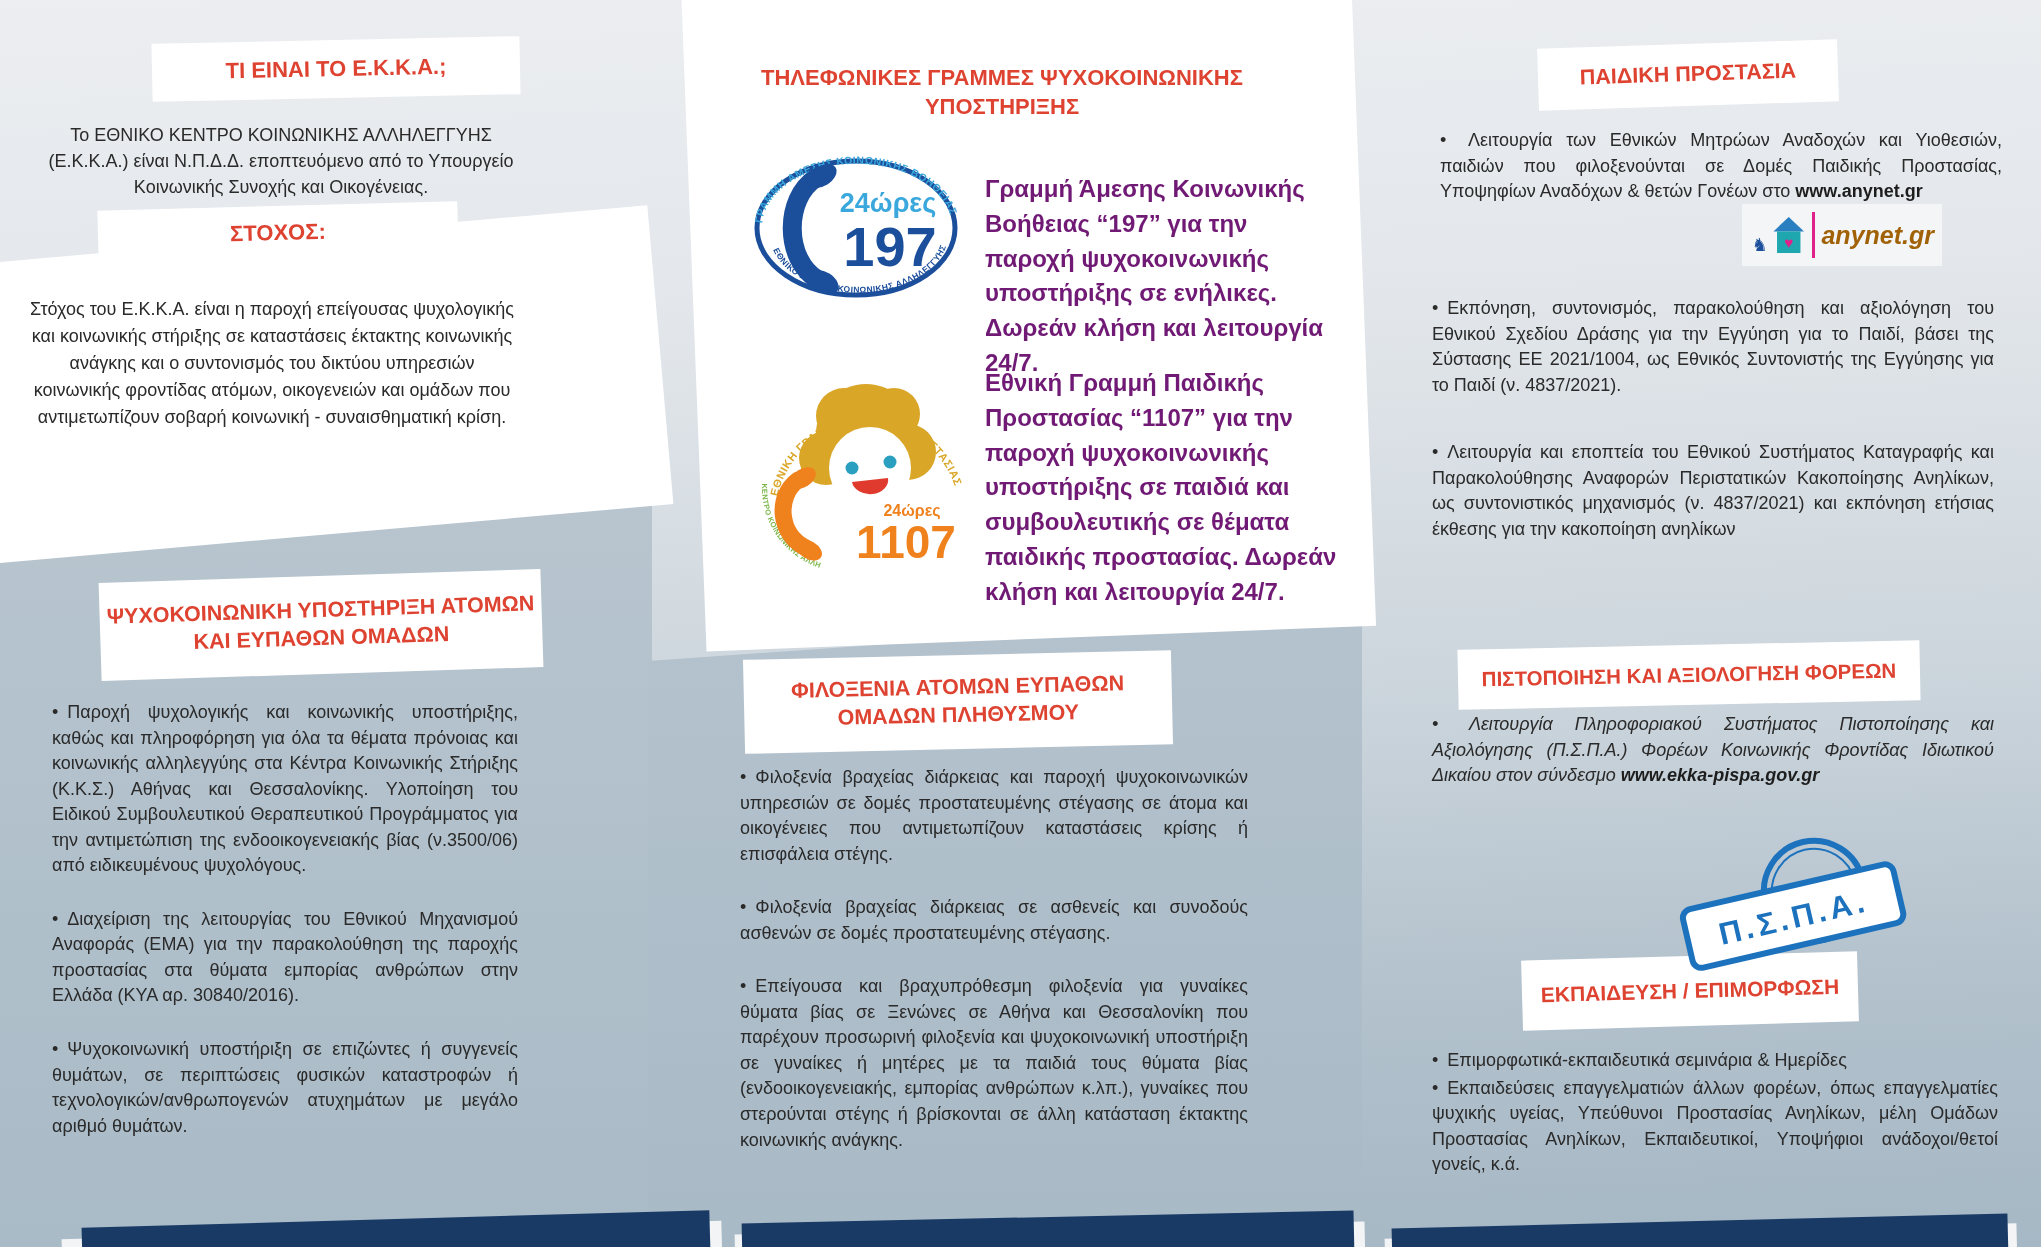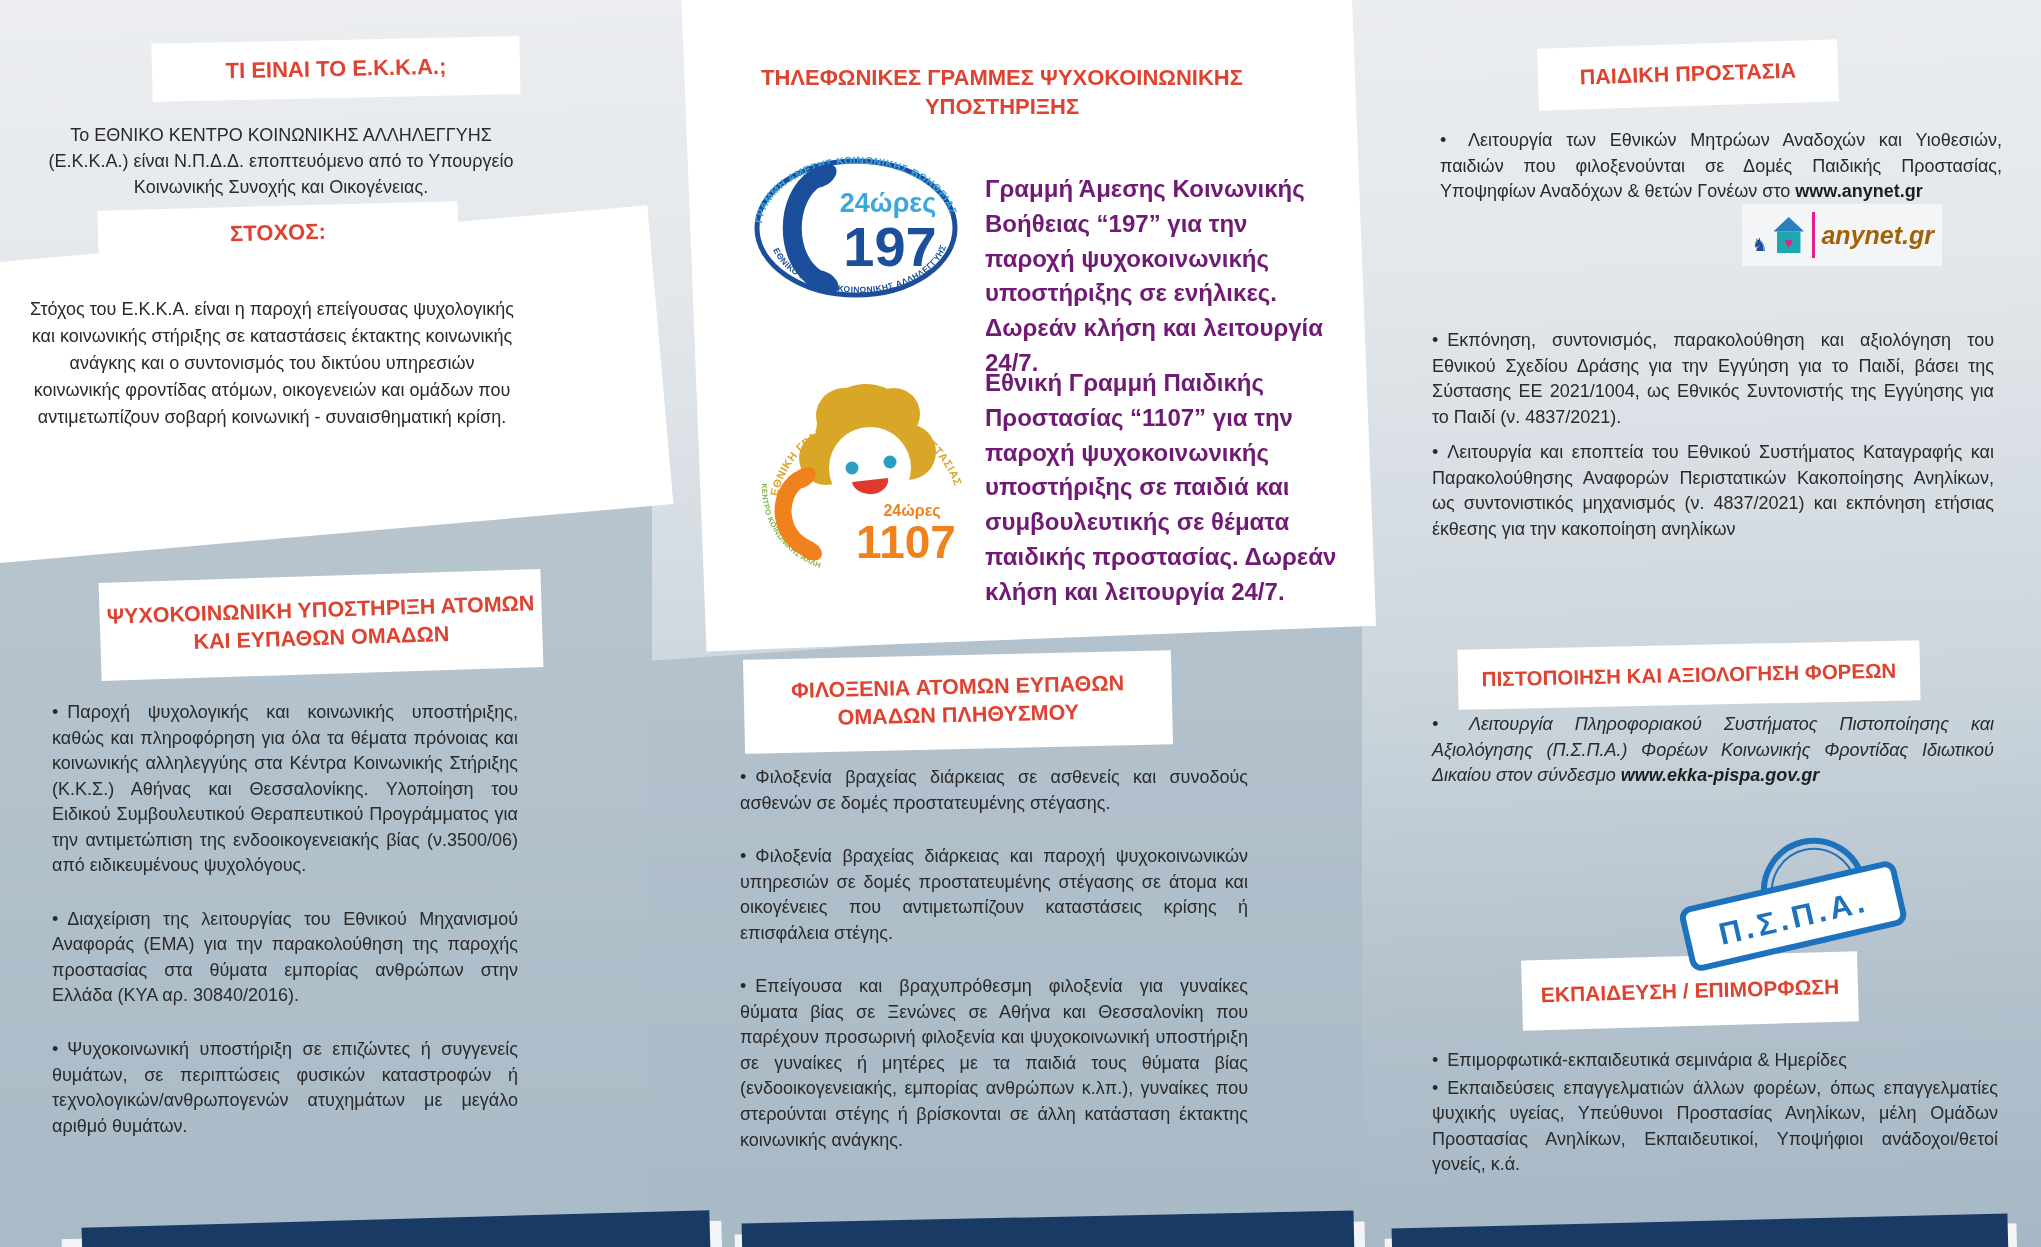--- a/index.html
+++ b/index.html
@@ -54,21 +54,21 @@
   .intro{left:42px;top:104px;width:478px;line-height:1.45;}
   .goal{left:28px;top:278px;width:488px;line-height:1.5;}
   .tc-left{left:52px;top:700px;width:466px;}
   .tc-mid{left:740px;top:765px;width:508px;}
   .bullet{margin:0 0 28px 0;}
   .bullet::before{content:"\2022\2002";}
   .phone-txt{font-weight:bold;font-size:24px;line-height:1.45;color:#701a75;}
   .t197{left:985px;top:148px;width:352px;}
   .t1107{left:985px;top:342px;width:352px;}
   .rb1{left:1432px;top:128px;width:562px;margin-left:8px;}
-  .rb2{left:1432px;top:296px;width:562px;margin-top:32px;}
+  .rb2{left:1432px;top:296px;width:562px;}
   .rb3{left:1432px;top:440px;width:562px;}
   .rbp{left:1432px;top:712px;width:562px;font-style:italic;}
   .rbe{left:1432px;top:1048px;width:566px;}
   .rbe .bullet{margin-bottom:2px;}
   .boldlink{font-weight:bold;color:#1d1d1d;}
   
   .logo197{position:absolute;left:752px;top:130px;z-index:7;}
   .logo1107{position:absolute;left:748px;top:368px;z-index:7;}
   .anynet{position:absolute;left:1742px;top:204px;width:200px;height:62px;z-index:7;
           background:#f4f5f6;display:flex;align-items:center;gap:6px;padding:2px 8px;box-sizing:border-box;}
@@ -174,22 +174,22 @@
     <text x="158" y="190" text-anchor="middle" font-size="46" font-weight="bold" fill="#f0821e">1107</text>
   </svg>
   <p class="txt phone-txt t1107">
     <span>Εθνική Γραμμή Παιδικής Προστασίας “1107” για την παροχή ψυχοκοινωνικής υποστήριξης σε παιδιά και συμβουλευτικής σε θέματα παιδικής προστασίας. Δωρεάν κλήση και λειτουργία 24/7.</span>
   </p>
 
   <div class="hbox hb-filo">
     <span>ΦΙΛΟΞΕΝΙΑ ΑΤΟΜΩΝ ΕΥΠΑΘΩΝ ΟΜΑΔΩΝ ΠΛΗΘΥΣΜΟΥ</span>
   </div>
   <div class="txt justify tc-mid">
+    <p class="bullet">Φιλοξενία βραχείας διάρκειας και παροχή ψυχοκοινωνικών υπηρεσιών σε δομές προστατευμένης στέγασης σε άτομα και οικογένειες που αντιμετωπίζουν καταστάσεις κρίσης ή επισφάλεια στέγης.</p>
     <p class="bullet">Φιλοξενία βραχείας διάρκειας σε ασθενείς και συνοδούς ασθενών σε δομές προστατευμένης στέγασης.</p>
-    <p class="bullet">Φιλοξενία βραχείας διάρκειας και παροχή ψυχοκοινωνικών υπηρεσιών σε δομές προστατευμένης στέγασης σε άτομα και οικογένειες που αντιμετωπίζουν καταστάσεις κρίσης ή επισφάλεια στέγης.</p>
     <p class="bullet">Επείγουσα και βραχυπρόθεσμη φιλοξενία για γυναίκες θύματα βίας σε Ξενώνες σε Αθήνα και Θεσσαλονίκη που παρέχουν προσωρινή φιλοξενία και ψυχοκοινωνική υποστήριξη σε γυναίκες ή μητέρες με τα παιδιά τους θύματα βίας (ενδοοικογενειακής, εμπορίας ανθρώπων κ.λπ.), γυναίκες που στερούνται στέγης ή βρίσκονται σε άλλη κατάσταση έκτακτης κοινωνικής ανάγκης.</p>
   </div>
 
   <div class="hbox hb-paidiki">
     <span>ΠΑΙΔΙΚΗ ΠΡΟΣΤΑΣΙΑ</span>
   </div>
   <p class="txt justify bullet rb1">
     <span>Λειτουργία των Εθνικών Μητρώων Αναδοχών και Υιοθεσιών, παιδιών που φιλοξενούνται σε Δομές Παιδικής Προστασίας, Υποψηφίων Αναδόχων &amp; θετών Γονέων στο </span><span class="boldlink">www.anynet.gr</span>
   </p>
   <div class="anynet">

